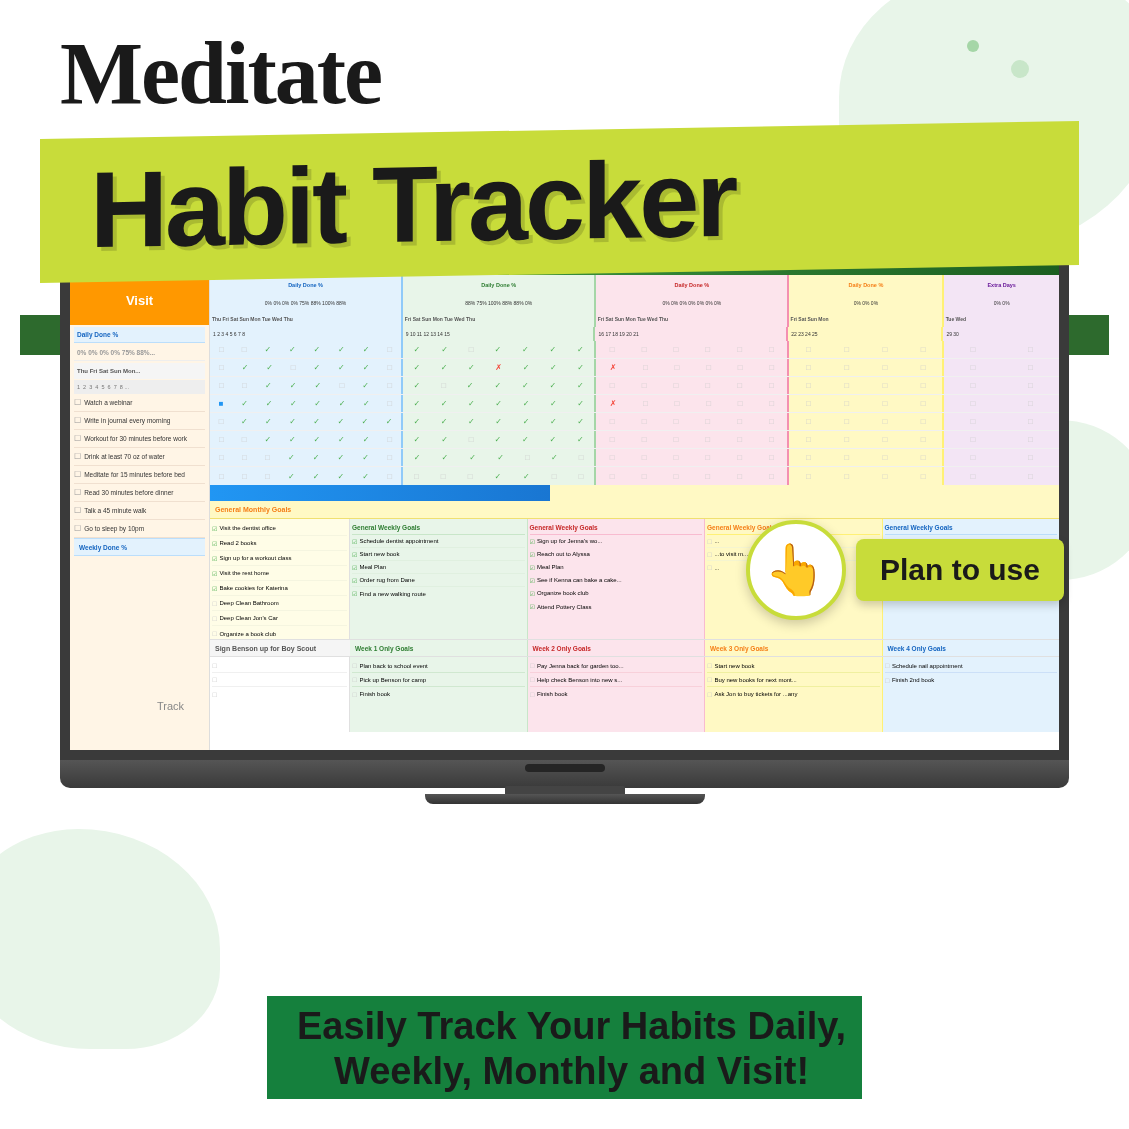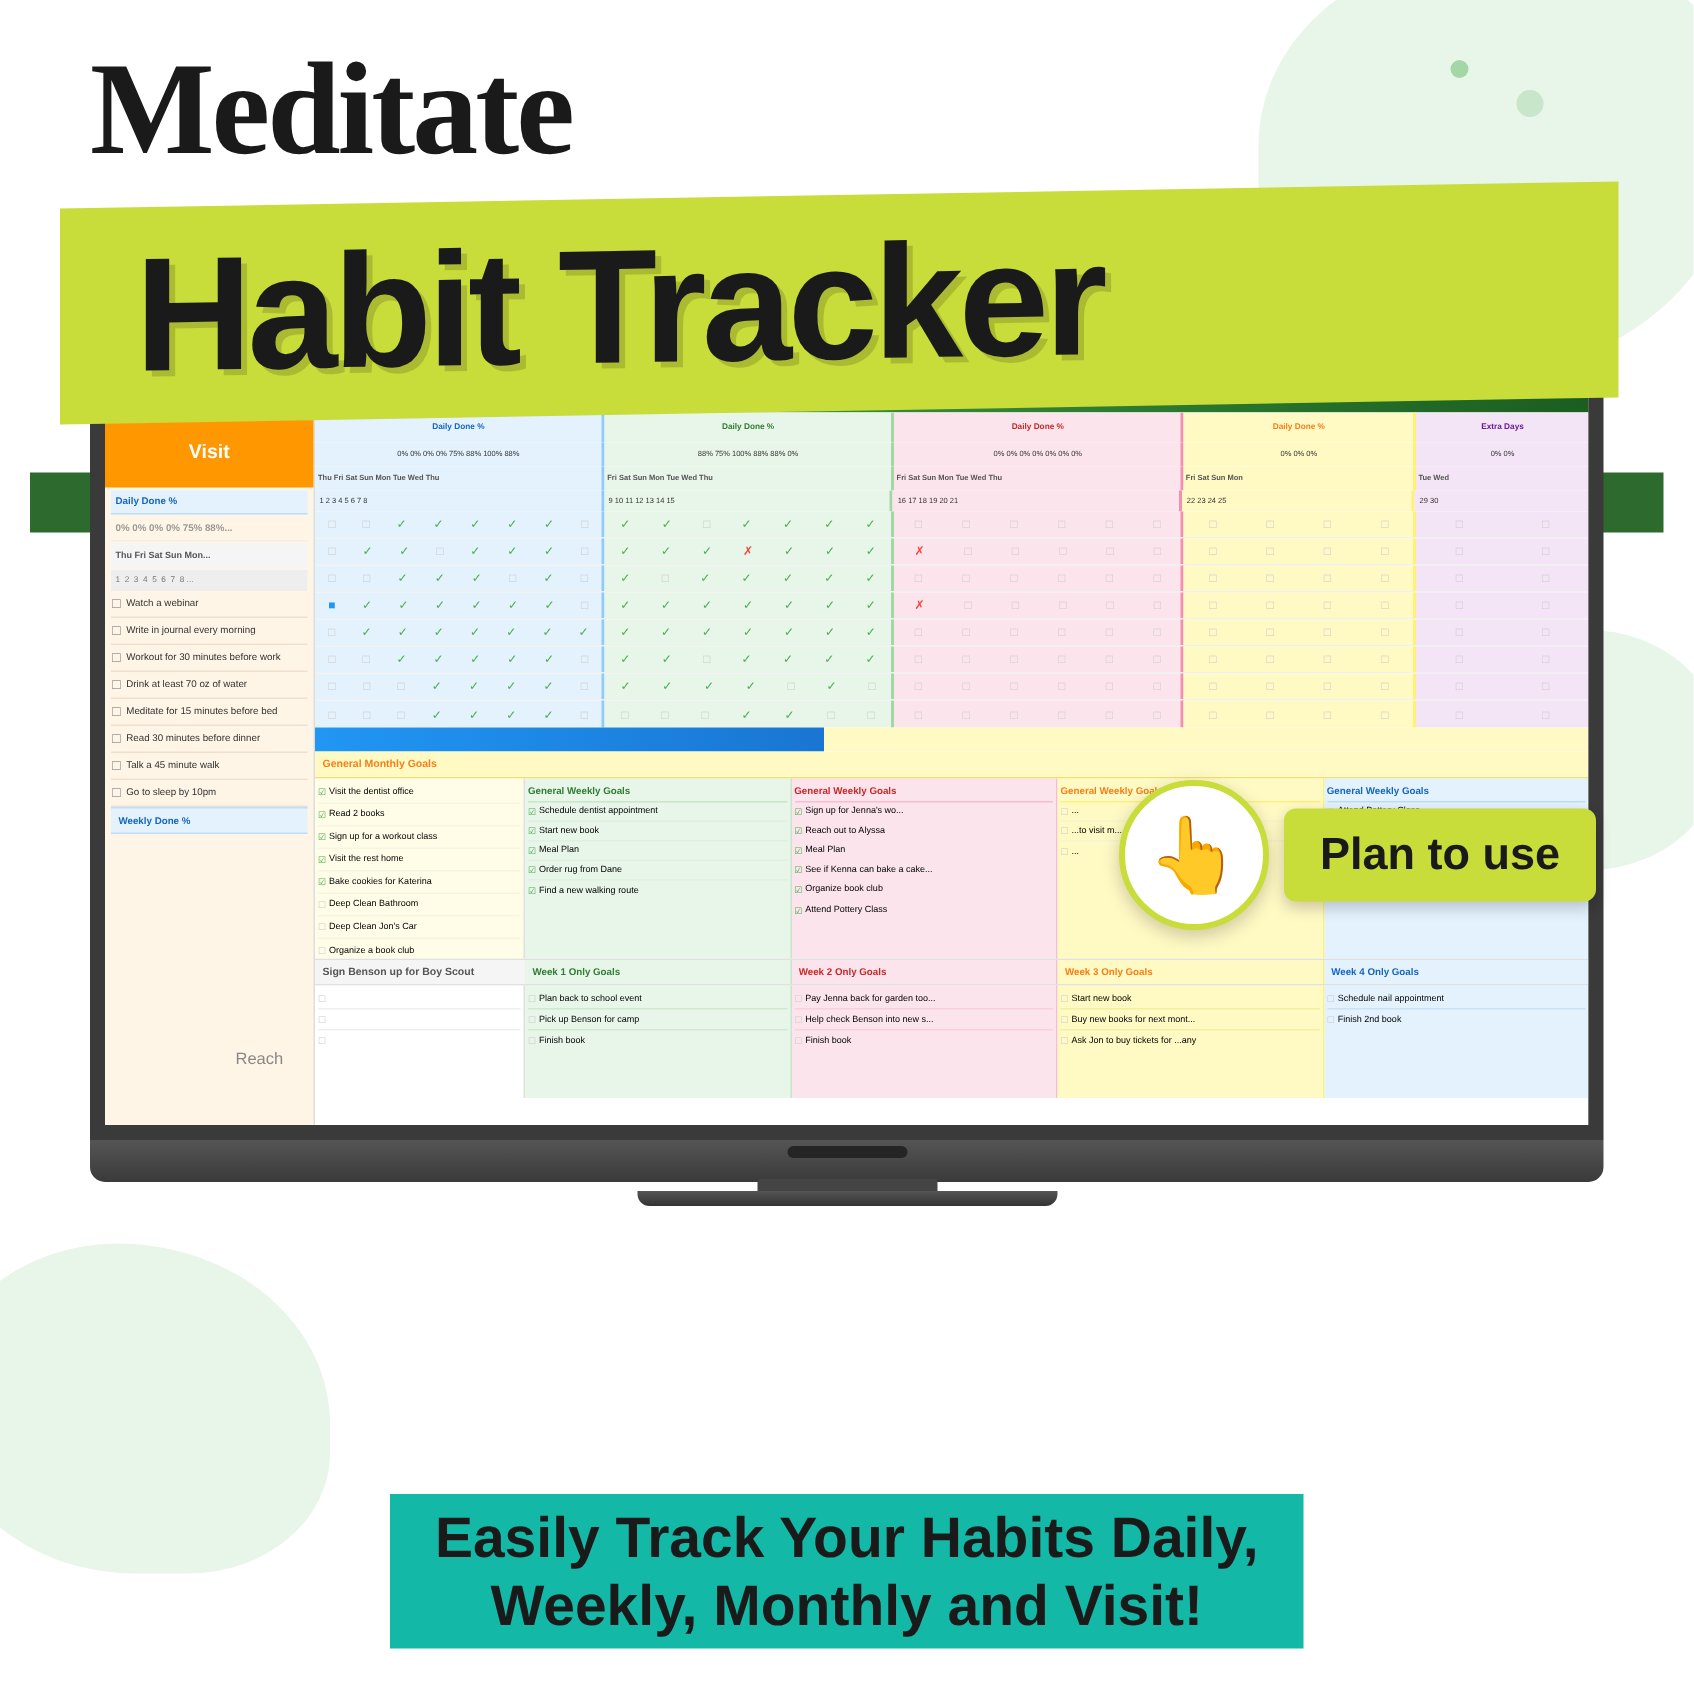--- a/index.html
+++ b/index.html
@@ -872,22 +872,22 @@
 
   </div>
 
   <div class="easy-to-use-badge">
     <div class="pointing-hand-circle">
       <span>👆</span>
     </div>
     <div class="easy-label">Plan to use</div>
   </div>
 
-  <div class="tone-area">Reach</div>
+  <div class="tone-area">Track</div>
 
   <div class="bottom-tagline">
-    <div style="background:#14b8a6; display:inline-block; padding:8px 30px 4px 30px;">
+    <div style="background:#15803d; display:inline-block; padding:8px 16px 4px 30px;">
       <div class="tagline-text">Easily Track Your Habits Daily,</div>
       <div class="tagline-text">Weekly, Monthly and Visit!</div>
     </div>
   </div>
 
 </div>
 
 </body></html>

